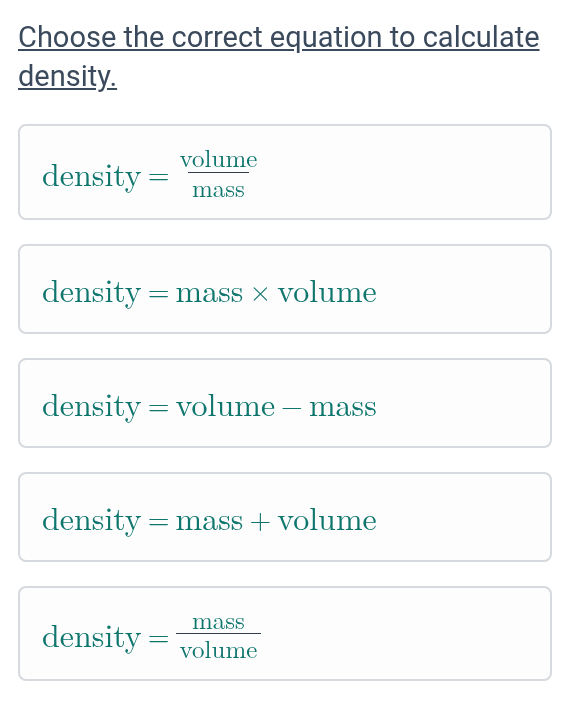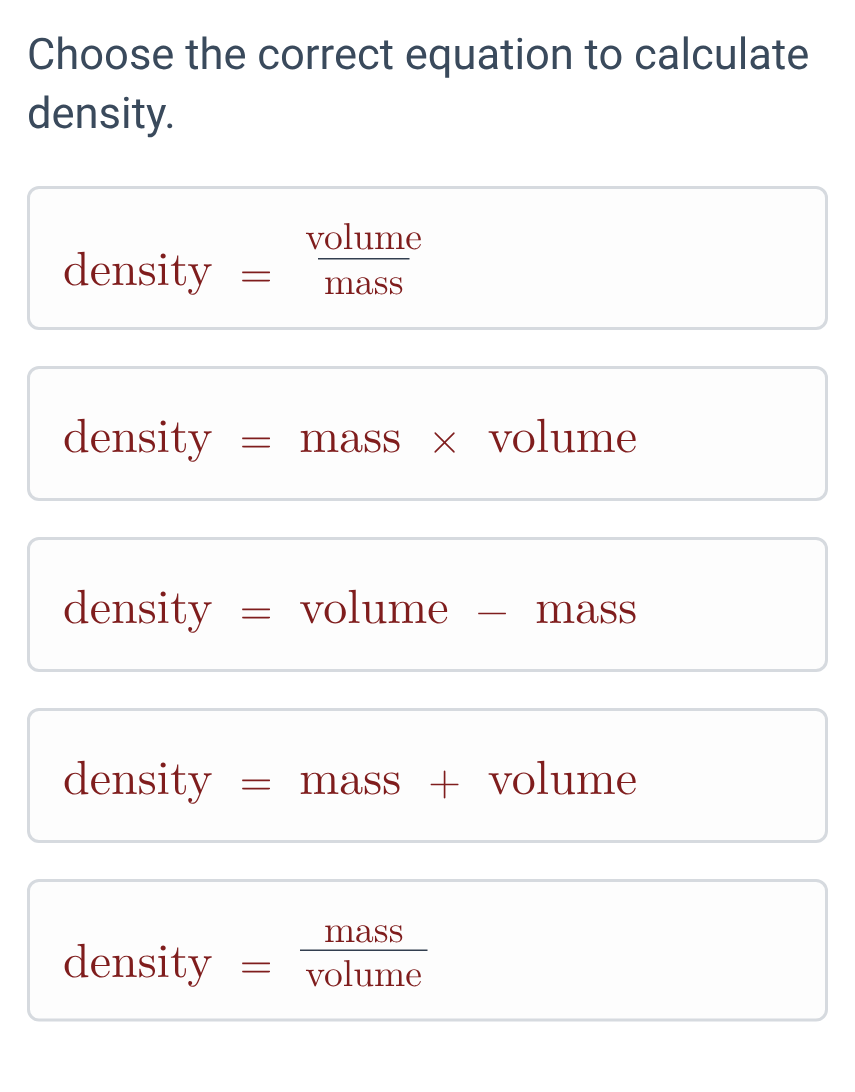--- a/index.html
+++ b/index.html
@@ -10,43 +10,44 @@
     font-family: -apple-system, BlinkMacSystemFont, "Segoe UI", Roboto, Helvetica, Arial, sans-serif;
     background: #ffffff;
     color: #3a4a5c;
   }
   .prompt {
     font-size: 29px;
     line-height: 1.35;
     color: #3a4a5c;
     margin: 0 0 28px 0;
     font-weight: 400;
+    text-decoration: underline;
   }
   .options {
     display: flex;
     flex-direction: column;
     gap: 24px;
   }
   .option {
     border: 2px solid #d6dadf;
     border-radius: 8px;
     padding: 18px 22px;
     min-height: 90px;
     display: flex;
     align-items: center;
     cursor: pointer;
     background: #fdfdfd;
   }
   .eqline {
     display: flex;
-    align-items: flex-end;
-    gap: 18px;
+    align-items: center;
+    gap: 6px;
     font-family: "Cambria Math", "Latin Modern Roman", "STIX Two Math", Georgia, serif;
     font-size: 32px;
-    color: #7f1d1d;
+    color: #0f766e;
   }
   .frac {
     display: inline-flex;
     flex-direction: column;
     align-items: center;
     font-size: 25px;
     line-height: 1.05;
   }
   .frac .num {
     padding: 0 4px 1px 4px;

